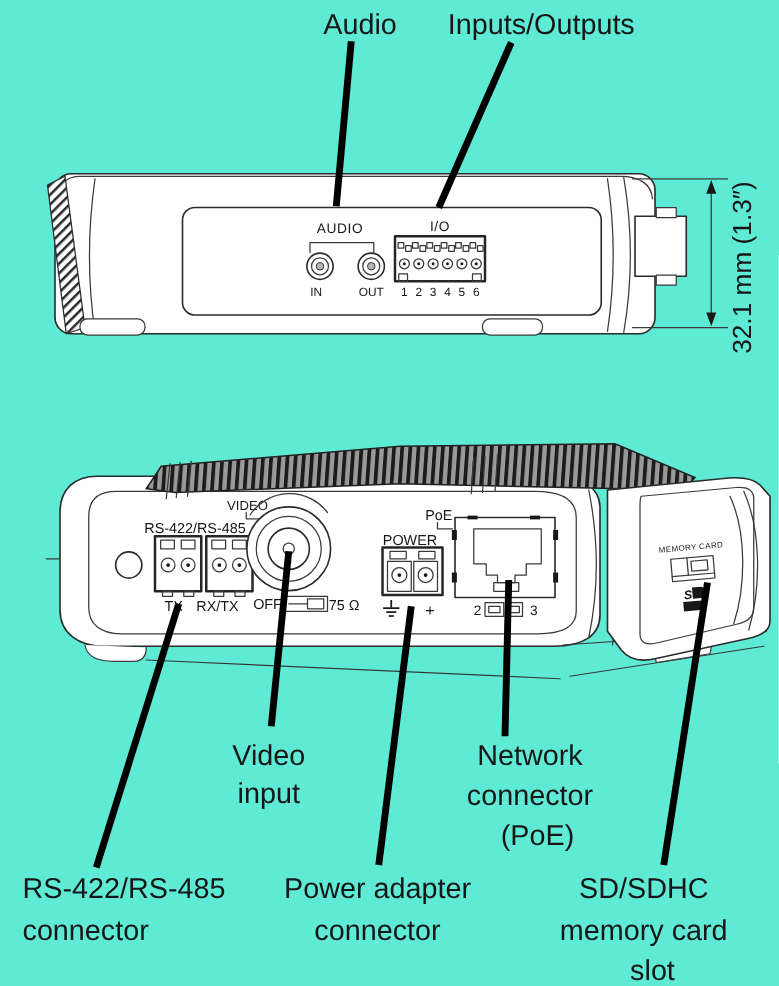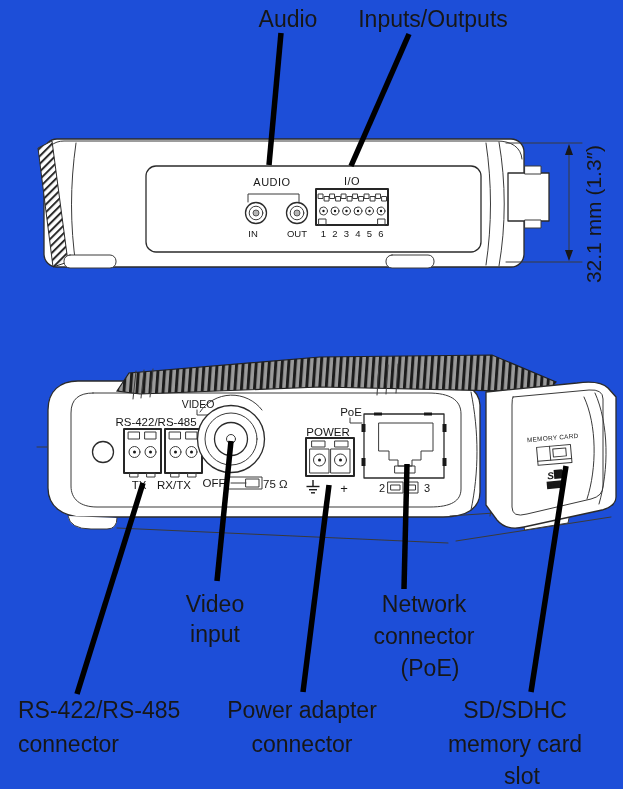--- a/index.html
+++ b/index.html
@@ -1,16 +1,16 @@
 <!DOCTYPE html>
 <html><head>
 <meta charset="utf-8">
 <style>
   html,body { margin:0; padding:0; background:#fff; }
-  #stage { width:623px; height:789px; position:relative; background:#1d4ed8; overflow:hidden;text-align:center; }
+  #stage { width:623px; height:789px; position:relative; background:#5eead4; overflow:hidden;text-align:center; }
   svg { display:block; }
   text { font-family:"Liberation Sans", sans-serif; fill:#171717; }
   .callout   { font-size:23px; }
   .dim       { font-size:21px; }
   .plbl      { font-size:11px; letter-spacing:.5px; }
   .slbl      { font-size:9.5px; }
   .rlbl      { font-size:11.5px; }
   .tiny      { font-size:6.4px; letter-spacing:.3px; }
   .ln   { fill:none; stroke:#2b2b2b; stroke-width:1.3; stroke-linejoin:round; stroke-linecap:round; }
   .ln2  { fill:none; stroke:#262626; stroke-width:2; stroke-linejoin:round; }

